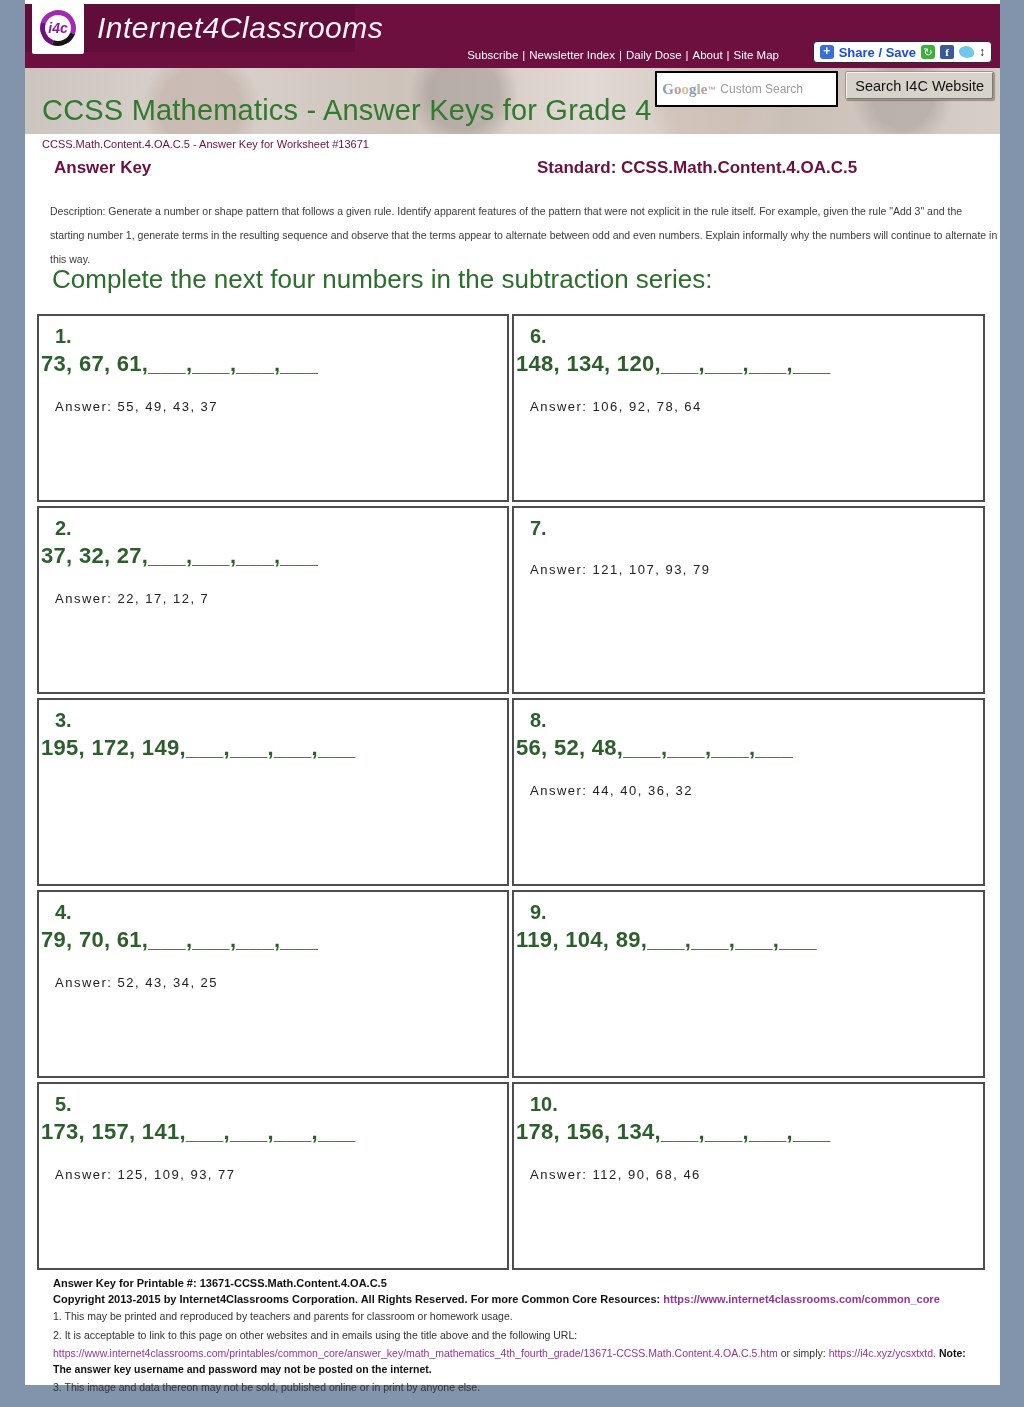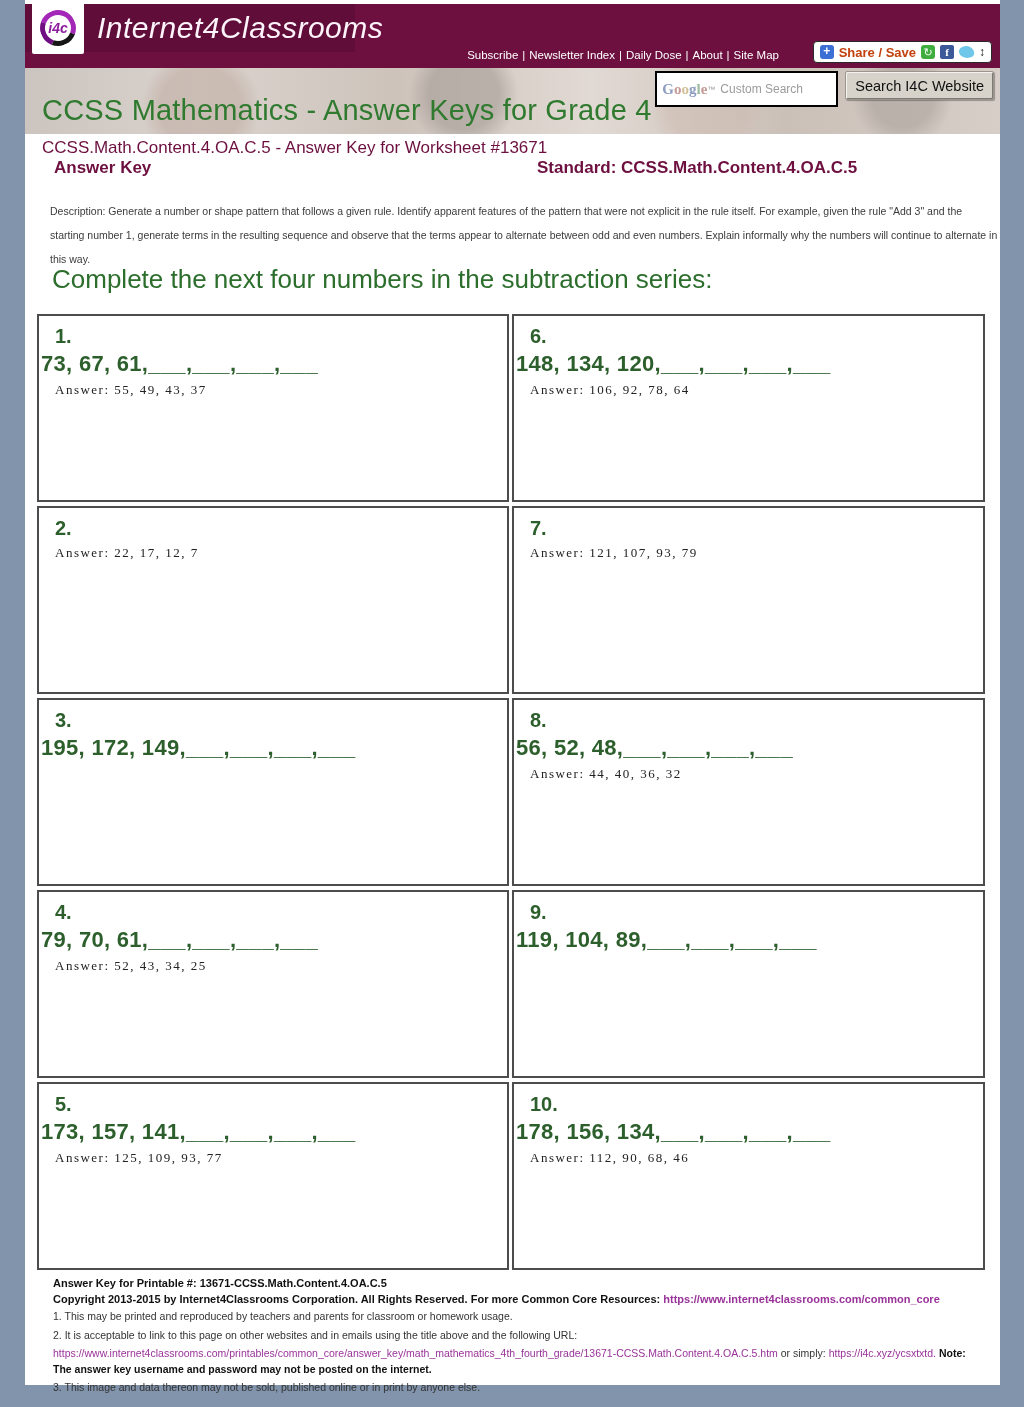--- a/index.html
+++ b/index.html
@@ -14,21 +14,21 @@
   .logo-ring { position:absolute; width:36px; height:36px; border-radius:50%; border:5px solid #a428b8; border-bottom-color:#161616; border-left-color:#6f0d82; transform:rotate(-25deg); }
   .logo-txt { position:relative; color:#8c1b9e; font-weight:bold; font-style:italic; font-size:14px; }
   .brand { color:#fdf3fa; font-size:30px; font-style:italic; margin-left:13px; letter-spacing:0.5px; white-space:nowrap;text-align:center; }
 
   .nav-row { position:absolute; right:218px; bottom:7px; color:#ffffff; font-size:11.5px; white-space:nowrap; }
   .nav-link { color:#ffffff; cursor:pointer; padding:0 3px; }
   .nav-sep { color:#ffffff; padding:0 1px; }
 
   .share-widget { position:absolute; right:8px; bottom:5px; height:22px; background:#ffffff; border:1px solid #2a2a2a; border-radius:4px; display:flex; align-items:center; gap:5px; padding:0 6px; }
   .share-plus { width:14px; height:14px; background:#3c6fd6; border-radius:3px; color:#fff; font-size:12px; font-weight:bold; line-height:13px; text-align:center; }
-  .share-label { font-size:13px; font-weight:bold; color:#c2410c;text-align:center; }
+  .share-label { font-size:13px; font-weight:bold; color:#1d4ed8;text-align:center; }
   .share-green { width:14px; height:14px; background:#3fae3f; border-radius:3px; color:#fff; font-size:11px; line-height:14px; text-align:center; }
   .share-fb { width:14px; height:14px; background:#3b5998; border-radius:2px; color:#fff; font-size:11px; font-weight:bold; line-height:14px; text-align:center; font-family:"Liberation Serif",serif; }
   .share-tw { width:15px; height:12px; background:#6fc7ea; border-radius:50% 70% 40% 70%; transform:rotate(-8deg); }
   .share-updown { font-size:12px; font-weight:bold; color:#111; }
 
   
   .photo-band { position:absolute; left:0; top:68px; width:975px; height:66px;
     background:
       radial-gradient(circle at 18% 60%, rgba(190,170,160,0.55) 0 40px, rgba(190,170,160,0) 60px),
       radial-gradient(circle at 45% 40%, rgba(150,140,135,0.45) 0 35px, rgba(150,140,135,0) 55px),
@@ -39,33 +39,33 @@
   .search-row { position:absolute; right:6px; top:3px; display:flex; align-items:flex-start; gap:7px; }
   .gsearch { width:183px; height:25px; background:#fff; border:2px solid #000; display:flex; align-items:center; padding:16px 5px; white-space:nowrap; overflow:hidden; cursor:text; }
   .glogo { font-family:"Liberation Serif", serif; font-size:15px; font-weight:bold; }
   .g1{color:#8d9cc0;} .g2{color:#c49a96;} .g3{color:#d2c098;} .g4{color:#8d9cc0;} .g5{color:#9dbb9d;} .g6{color:#c49a96;}
   .gtm { font-size:8px; color:#9a9a9a; vertical-align:super; margin-right:5px; }
   .gplaceholder { font-size:12px; color:#9b9b9b; }
   .search-btn { height:29px; background:#d7d3cb; border:1px solid #9a968e; border-radius:2px; font-size:14.5px; color:#111; padding:0 9px; box-shadow:inset 1px 1px 0 #f5f3ef, inset -1px -1px 0 #7d7a74, 1px 1px 1px rgba(0,0,0,0.3); cursor:pointer; font-family:"Liberation Sans",sans-serif; }
   .banner-title { position:absolute; left:17px; top:26px; font-size:29px; color:#2f7a2f; letter-spacing:0.2px; }
 
   
-  .breadcrumb { position:absolute; left:17px; top:138px; font-size:17px; color:#6d1040; }
+  .breadcrumb { position:absolute; left:17px; top:138px; font-size:11px; color:#6d1040; }
   .answer-key-label { position:absolute; left:29px; top:158px; font-size:17px; font-weight:bold; color:#6d1040; }
   .standard-label { position:absolute; left:512px; top:158px; font-size:17px; font-weight:bold; color:#6d1040; }
   .description { position:absolute; left:25px; top:199px; width:948px; font-size:10.5px; line-height:24px; color:#3b3b3b; }
 
   .instruction { position:absolute; left:27px; top:264px; font-size:26px; color:#2c6e2c; }
 
   
   .grid { position:absolute; left:12px; top:314px; width:951px; display:grid; grid-template-columns:472px 473px; column-gap:3px; row-gap:4px; grid-auto-rows:188px; }
   .problem-box { border:2px solid #4c4c4c; background:#fff; overflow:hidden; }
   .p-num { margin:9px 0 0 16px; font-size:20px; font-weight:bold; color:#2d5f2d; }
   .p-series { margin:3px 0 0 2px; font-size:22px; font-weight:bold; color:#2d5f2d; letter-spacing:0.3px; white-space:nowrap; }
-  .p-answer { margin:5px 0 0 16px; font-family:Liberation Serif, serif; font-size:13px; letter-spacing:1.5px; color:#222; white-space:nowrap; }
+  .p-answer { margin:22px 0 0 16px; font-family:Liberation Sans, sans-serif; font-size:13px; letter-spacing:1.5px; color:#222; white-space:nowrap; }
 
   
   .footer { position:absolute; left:28px; top:1277px; width:930px; color:#222; }
   .f-bold { font-size:11px; font-weight:bold; color:#111; margin-bottom:4px; }
   .f-item { font-size:10.5px; color:#333; margin-bottom:3px; line-height:15.5px; }
   .f-link { color:#993399; text-decoration:none; cursor:pointer; }
   .f-note { font-weight:bold; color:#111; }
   .f-bold .f-link { font-weight:bold; }
 </style>
 </head>
@@ -124,20 +124,21 @@
         <div class="p-answer">Answer: 55, 49, 43, 37</div>
       </div>
       <div class="problem-box">
         <div class="p-num">6.</div>
         <div class="p-series">148, 134, 120,___,___,___,___</div>
         <div class="p-answer">Answer: 106, 92, 78, 64</div>
       </div>
 
       <div class="problem-box">
         <div class="p-num">2.</div>
+        <div class="p-series">37, 32, 27,___,___,___,___</div>
         <div class="p-answer">Answer: 22, 17, 12, 7</div>
       </div>
       <div class="problem-box">
         <div class="p-num">7.</div>
         <div class="p-answer">Answer: 121, 107, 93, 79</div>
       </div>
 
       <div class="problem-box">
         <div class="p-num">3.</div>
         <div class="p-series">195, 172, 149,___,___,___,___</div>

